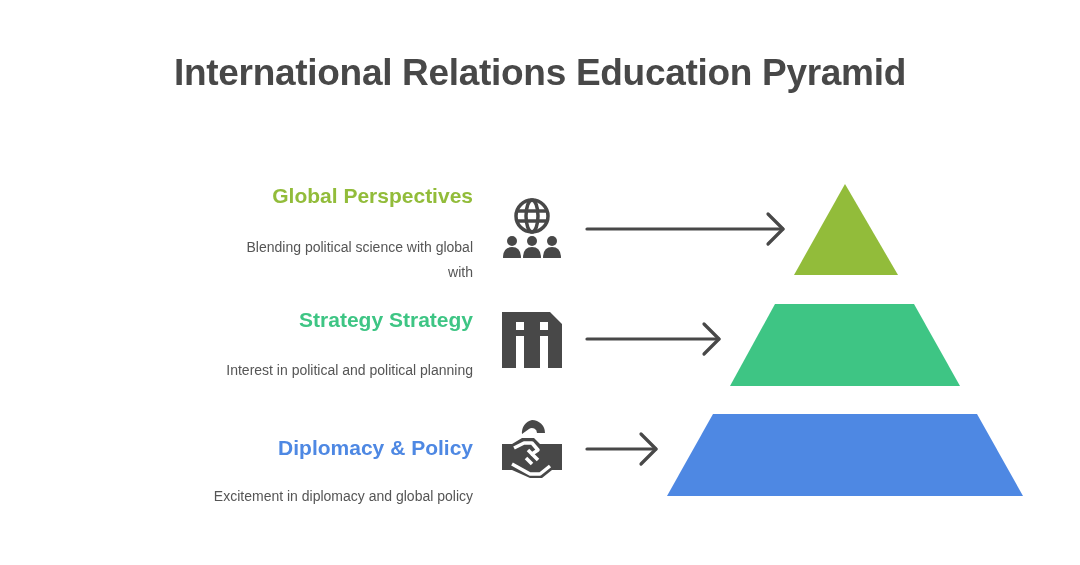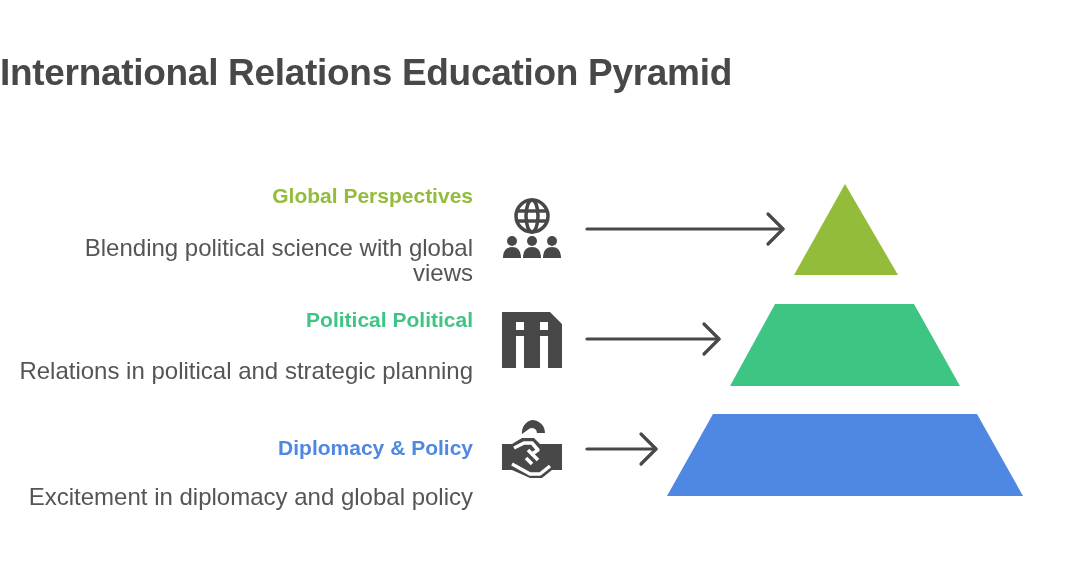--- a/index.html
+++ b/index.html
@@ -1,53 +1,53 @@
 <!DOCTYPE html>
 <html><head>
 <meta charset="utf-8">
 <style>
   html, body { margin: 0; padding: 0; background: #ffffff; }
   body { width: 1080px; height: 565px; position: relative; overflow: hidden;
          font-family: "Liberation Sans", "DejaVu Sans", sans-serif; }
-  .title { position: absolute; left: 0; width: 1080px; top: 52px; 
+  .title { position: absolute; left: 0; width: 1080px; top: 52px; text-align: center;
            font-size: 37px; font-weight: bold; color: #484848; letter-spacing: -0.3px; }
   .heading { position: absolute; right: 607px; font-size: 21px; font-weight: bold; white-space: nowrap; text-align: right; margin-left: 8px; }
-  .desc { position: absolute; right: 607px; font-size: 24px; color: #555555; text-align: right; line-height: 25px; }
+  .desc { position: absolute; right: 607px; font-size: 14px; color: #555555; text-align: right; line-height: 25px; }
   .icon { position: absolute; left: 500px; width: 64px; height: 64px; }
   svg.diagram { position: absolute; left: 0; top: 0; }
 </style>
 </head>
 <body>
 
 <div class="title">International Relations Education Pyramid</div>
 
 <div class="heading" style="top:184px;color:#92BC3A">Global Perspectives</div>
 <div class="desc" style="top:235px">
   <div>Blending political science with global</div>
-  <div>views</div>
+  <div>with</div>
 </div>
 <svg class="icon" style="top:196px" viewBox="0 0 64 64">
   <g fill="none" stroke="#484848" stroke-width="3.5">
     <circle cx="32" cy="20" r="16"></circle>
     <line x1="16" y1="15" x2="48" y2="15"></line>
     <line x1="16" y1="25" x2="48" y2="25"></line>
     <ellipse cx="32" cy="20" rx="6" ry="16"></ellipse>
   </g>
   <g fill="#484848">
     <circle cx="12" cy="45" r="5"></circle>
     <path d="M3 62 Q3 51 12 51 Q21 51 21 62 Z"></path>
     <circle cx="32" cy="45" r="5"></circle>
     <path d="M23 62 Q23 51 32 51 Q41 51 41 62 Z"></path>
     <circle cx="52" cy="45" r="5"></circle>
     <path d="M43 62 Q43 51 52 51 Q61 51 61 62 Z"></path>
   </g>
 </svg>
 
-<div class="heading" style="top:308px;color:#3EC584">Political Political</div>
-<div class="desc" style="top:358px">Relations in political and strategic planning</div>
+<div class="heading" style="top:308px;color:#3EC584">Strategy Strategy</div>
+<div class="desc" style="top:358px">Interest in political and political planning</div>
 <svg class="icon" style="top:308px" viewBox="0 0 64 64">
   <path fill="#484848" d="M2 4 H50 L62 16 V60 H48 V28 H40 V60 H24 V28 H16 V60 H2 Z"></path>
   <rect x="16" y="14" width="8" height="8" fill="#ffffff"></rect>
   <rect x="40" y="14" width="8" height="8" fill="#ffffff"></rect>
 </svg>
 
 <div class="heading" style="top:436px;color:#4E88E3">Diplomacy &amp; Policy</div>
 <div class="desc" style="top:484px">Excitement in diplomacy and global policy</div>
 <svg class="icon" style="top:418px" viewBox="0 0 64 64">
   <g fill="#484848">

